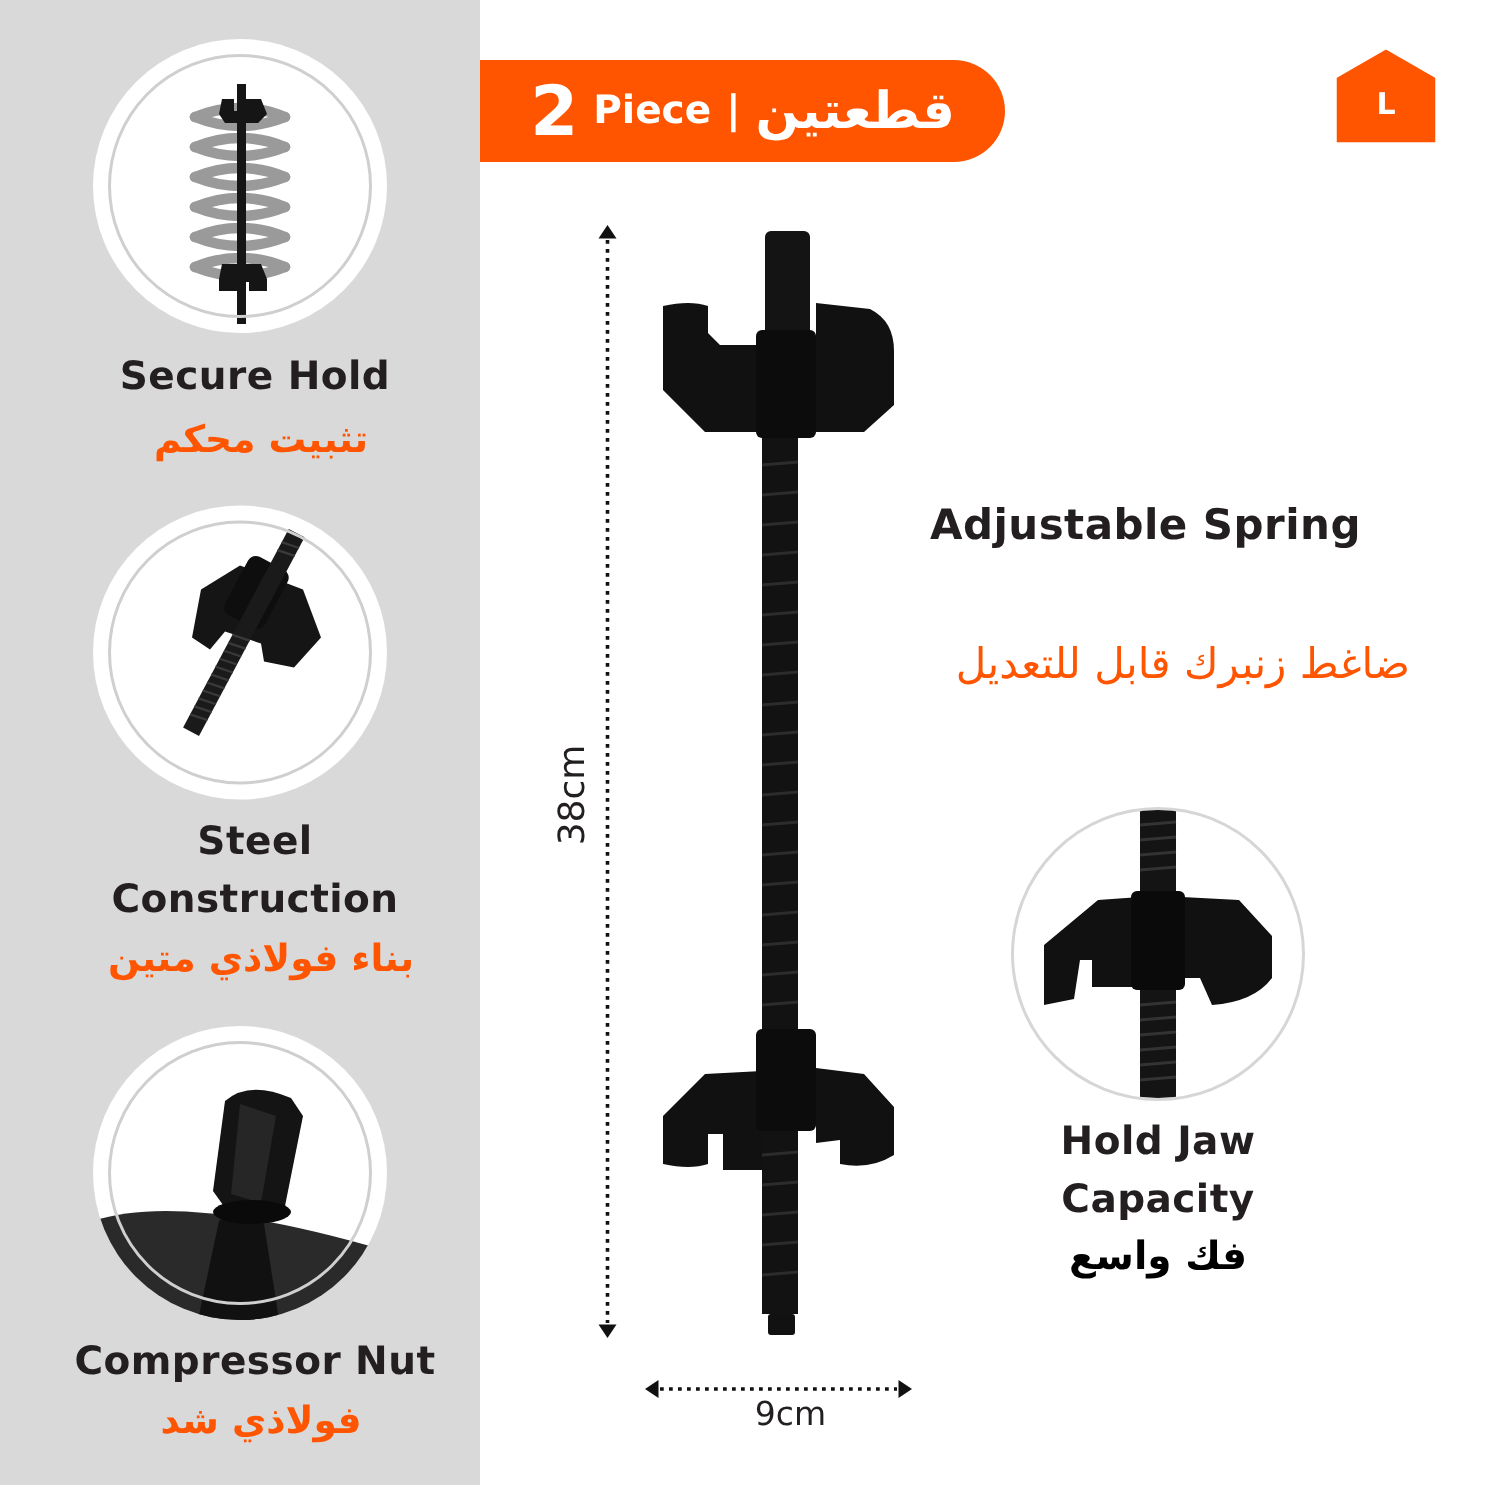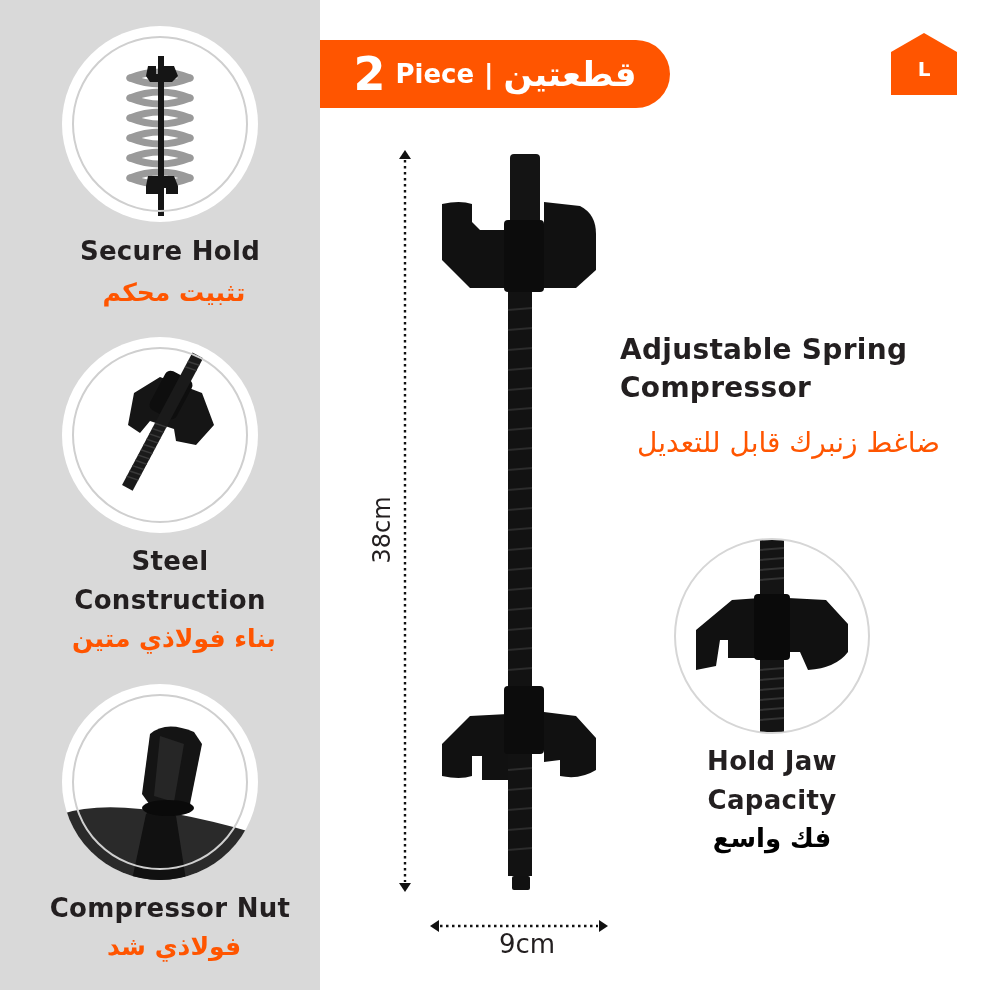--- a/index.html
+++ b/index.html
@@ -41,21 +41,21 @@
   .dim-v { position: absolute; left: 398px; top: 150px; width: 14px; height: 742px; }
   .dim-v svg { width: 14px; height: 742px; }
   .dim-v-label {
     position: absolute; left: 362px; top: 470px; width: 40px; height: 120px;
     display: flex; align-items: center; justify-content: center;
   }
   .dim-v-label span { transform: rotate(-90deg); font-size: 24px; white-space: nowrap; color: #231f20; }
 
   .dim-h { position: absolute; left: 430px; top: 918px; width: 178px; height: 14px; }
   .dim-h svg { width: 178px; height: 14px; }
-  .dim-h-label { position: absolute; left: 430px; top: 928px; width: 194px; text-align: center; font-size: 26px; line-height: 32px; color: #231f20; }
+  .dim-h-label { position: absolute; left: 430px; top: 928px; width: 194px; text-align: center; font-size: 22px; line-height: 32px; color: #231f20; }
 
   .title { position: absolute; left: 620px; top: 331px; width: 340px; }
   .title .en { font-weight: bold; font-size: 28px; line-height: 38px; color: #231f20; letter-spacing: 0.3px; }
   .title .ar { position: absolute; left: -10px; top: 94px; width: 330px; direction: rtl; text-align: right; font-weight: normal; font-size: 28px; line-height: 36px; color: #ff5500; }
 
   .jaw { position: absolute; left: 674px; top: 538px; width: 196px; }
   .jaw .circle {
     position: absolute; left: 0; top: 0; width: 196px; height: 196px; border-radius: 50%;
     background: #ffffff; overflow: hidden; border: 2px solid #d6d6d6;
   }
@@ -209,21 +209,20 @@
   <svg viewBox="0 0 178 14">
     <polygon points="0,7 9,1 9,13" fill="#111"></polygon>
     <line x1="10" y1="7" x2="168" y2="7" stroke="#111" stroke-width="2.4" stroke-dasharray="2.5 3.5"></line>
     <polygon points="178,7 169,1 169,13" fill="#111"></polygon>
   </svg>
 </div>
 <div class="dim-h-label">9cm</div>
 
 <div class="title">
   <div class="en">Adjustable Spring</div>
-  <div class="en">Compressor</div>
   <div class="ar">ضاغط زنبرك قابل للتعديل</div>
 </div>
 
 <div class="jaw">
   <div class="circle">
     <svg viewBox="0 0 192 192">
       <rect x="84" y="0" width="24" height="192" fill="#141414"></rect>
       <g stroke="#333" stroke-width="2">
         <line x1="84" y1="10" x2="108" y2="8"></line>
           <line x1="84" y1="20" x2="108" y2="18"></line>

